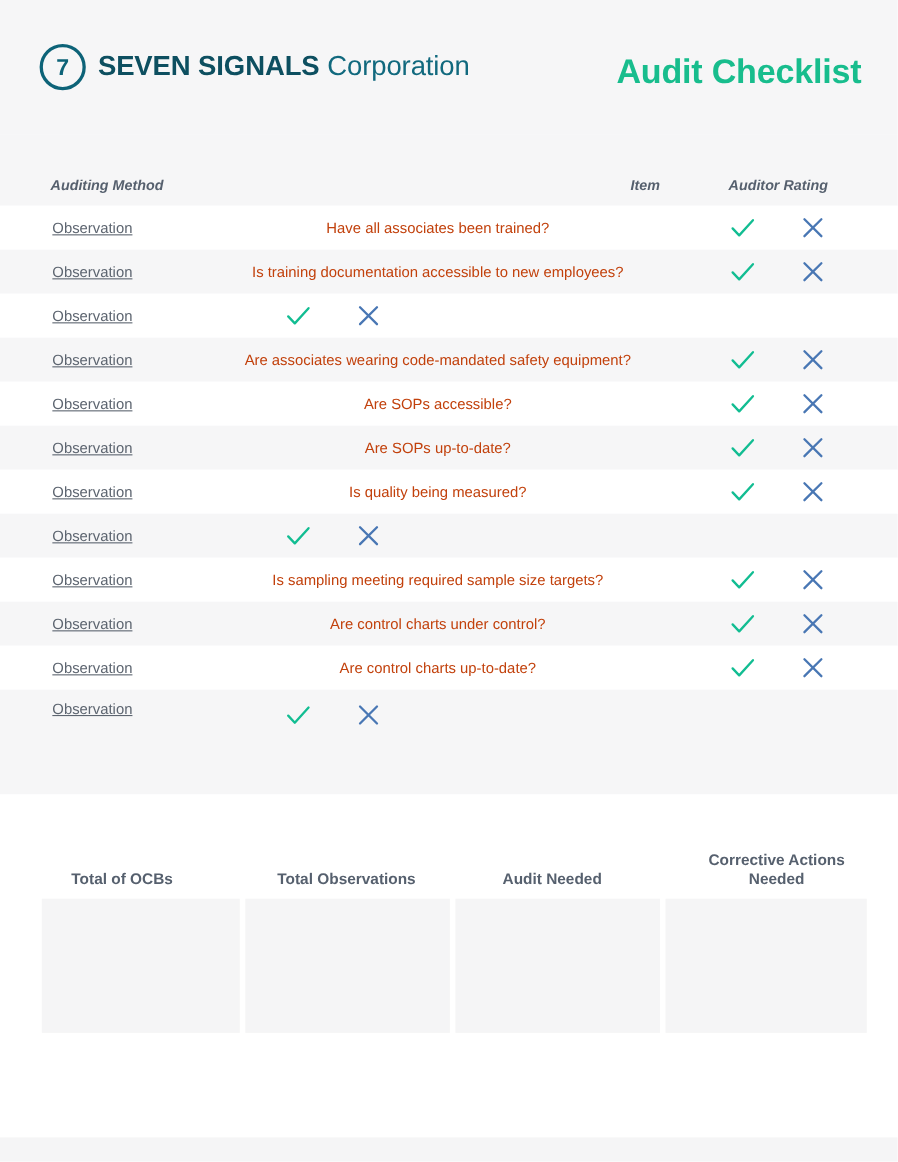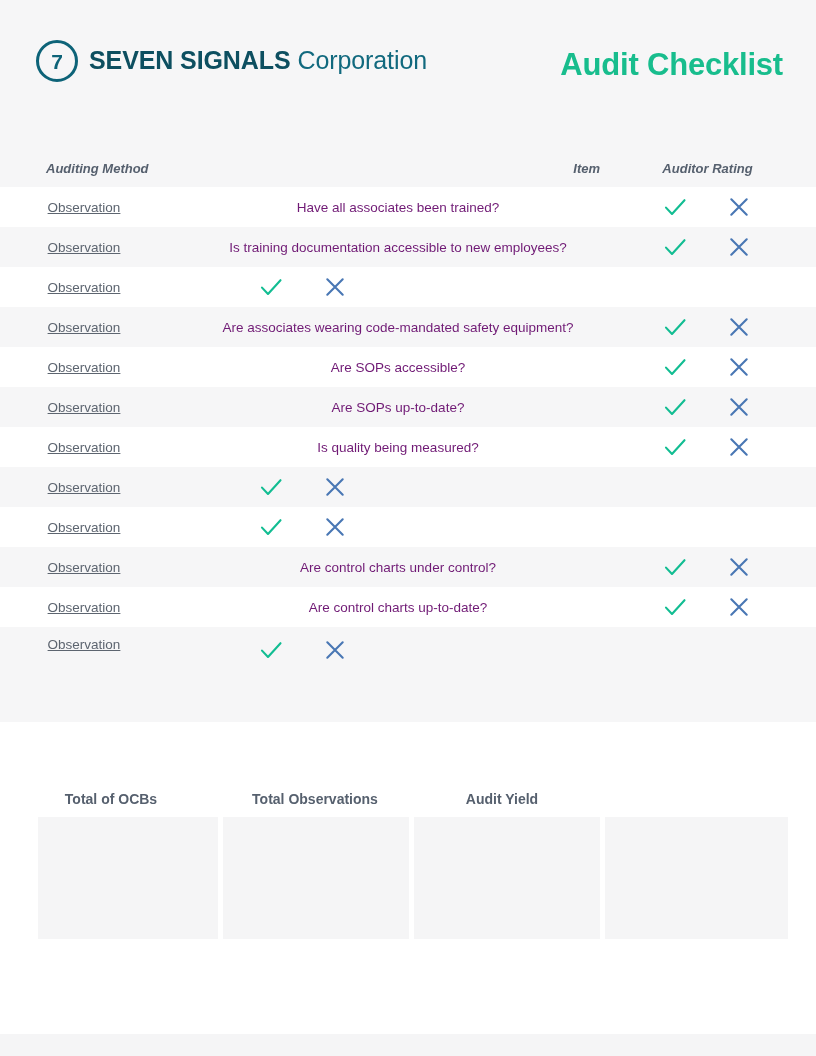--- a/index.html
+++ b/index.html
@@ -131,21 +131,21 @@
 
   .cell-method {
     font-size: 13.5px;
     color: #5d6570;
     text-align: center;
     padding-right: 28px;
     text-decoration: underline;
   }
   .cell-item {
     font-size: 13.5px;
-    color: #701a75;
+    color: #c2410c;
     text-align: center;
   }
   .cell-rating {
     display: flex;
     align-items: center;
     justify-content: center;
     gap: 38px;
     padding-right: 2px;
   }
   .mark {
@@ -354,20 +354,21 @@
             </span>
             <span>
               <svg class="mark" viewBox="0 0 26 26" aria-hidden="true">
                 <path d="M5.3 5.3 L20.7 20.7 M20.7 5.3 L5.3 20.7" fill="none" stroke="#4977b4" stroke-width="2.1" stroke-linecap="round"></path>
               </svg>
             </span>
           </div>
         </div>
         <div class="row">
           <div class="col-method cell-method">Observation</div>
+          <div class="col-item cell-item">Is sampling meeting required sample size targets?</div>
           <div class="col-rating cell-rating">
             <span>
               <svg class="mark" viewBox="0 0 26 26" aria-hidden="true">
                 <path d="M4 13.6 L10 20 L22.5 6.2" fill="none" stroke="#12bd92" stroke-width="2.1" stroke-linecap="round" stroke-linejoin="round"></path>
               </svg>
             </span>
             <span>
               <svg class="mark" viewBox="0 0 26 26" aria-hidden="true">
                 <path d="M5.3 5.3 L20.7 20.7 M20.7 5.3 L5.3 20.7" fill="none" stroke="#4977b4" stroke-width="2.1" stroke-linecap="round"></path>
               </svg>
@@ -421,21 +422,22 @@
             </span>
           </div>
         </div>
       </div>
   </div>
 
   <div class="summary">
     <div class="summary-heads">
       <div class="summary-head sh-1">Total of OCBs</div>
       <div class="summary-head sh-2">Total Observations</div>
-      <div class="summary-head sh-3">Audit Yield</div>
+      <div class="summary-head sh-3">Audit Needed</div>
+      <div class="summary-head sh-4">Corrective Actions Needed</div>
     </div>
     <div class="summary-boxes">
       <div class="summary-box sb-1"></div>
       <div class="summary-box sb-2"></div>
       <div class="summary-box sb-3"></div>
       <div class="summary-box sb-4"></div>
     </div>
   </div>
 
   <div class="footer-band"></div>

